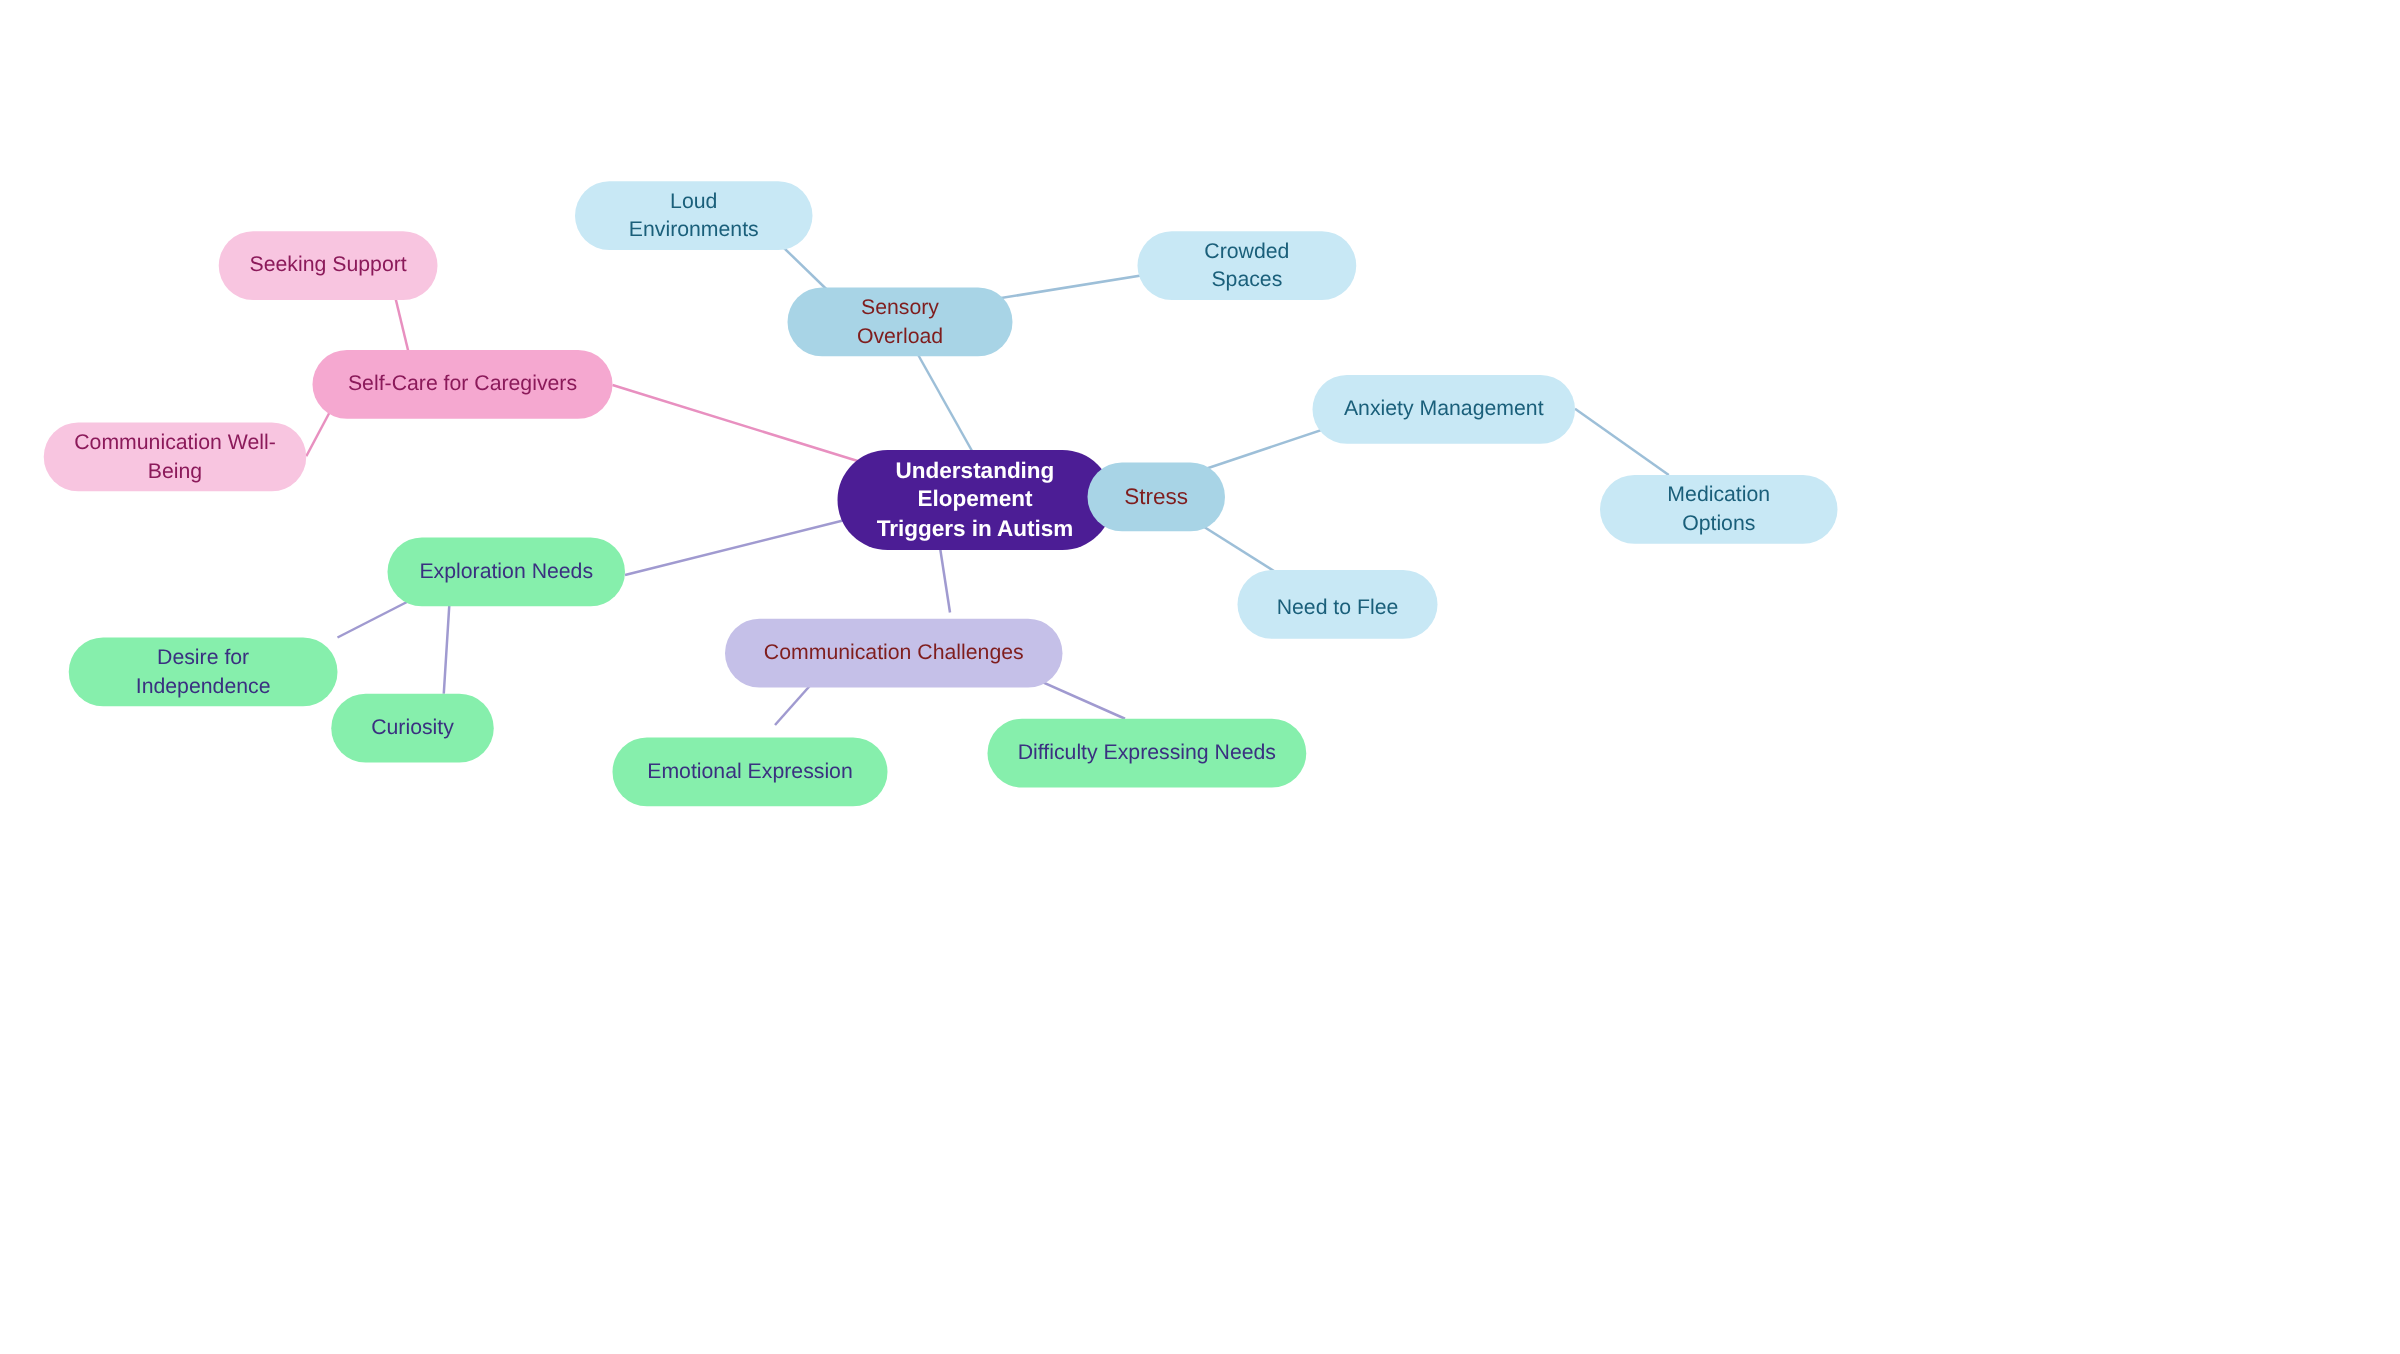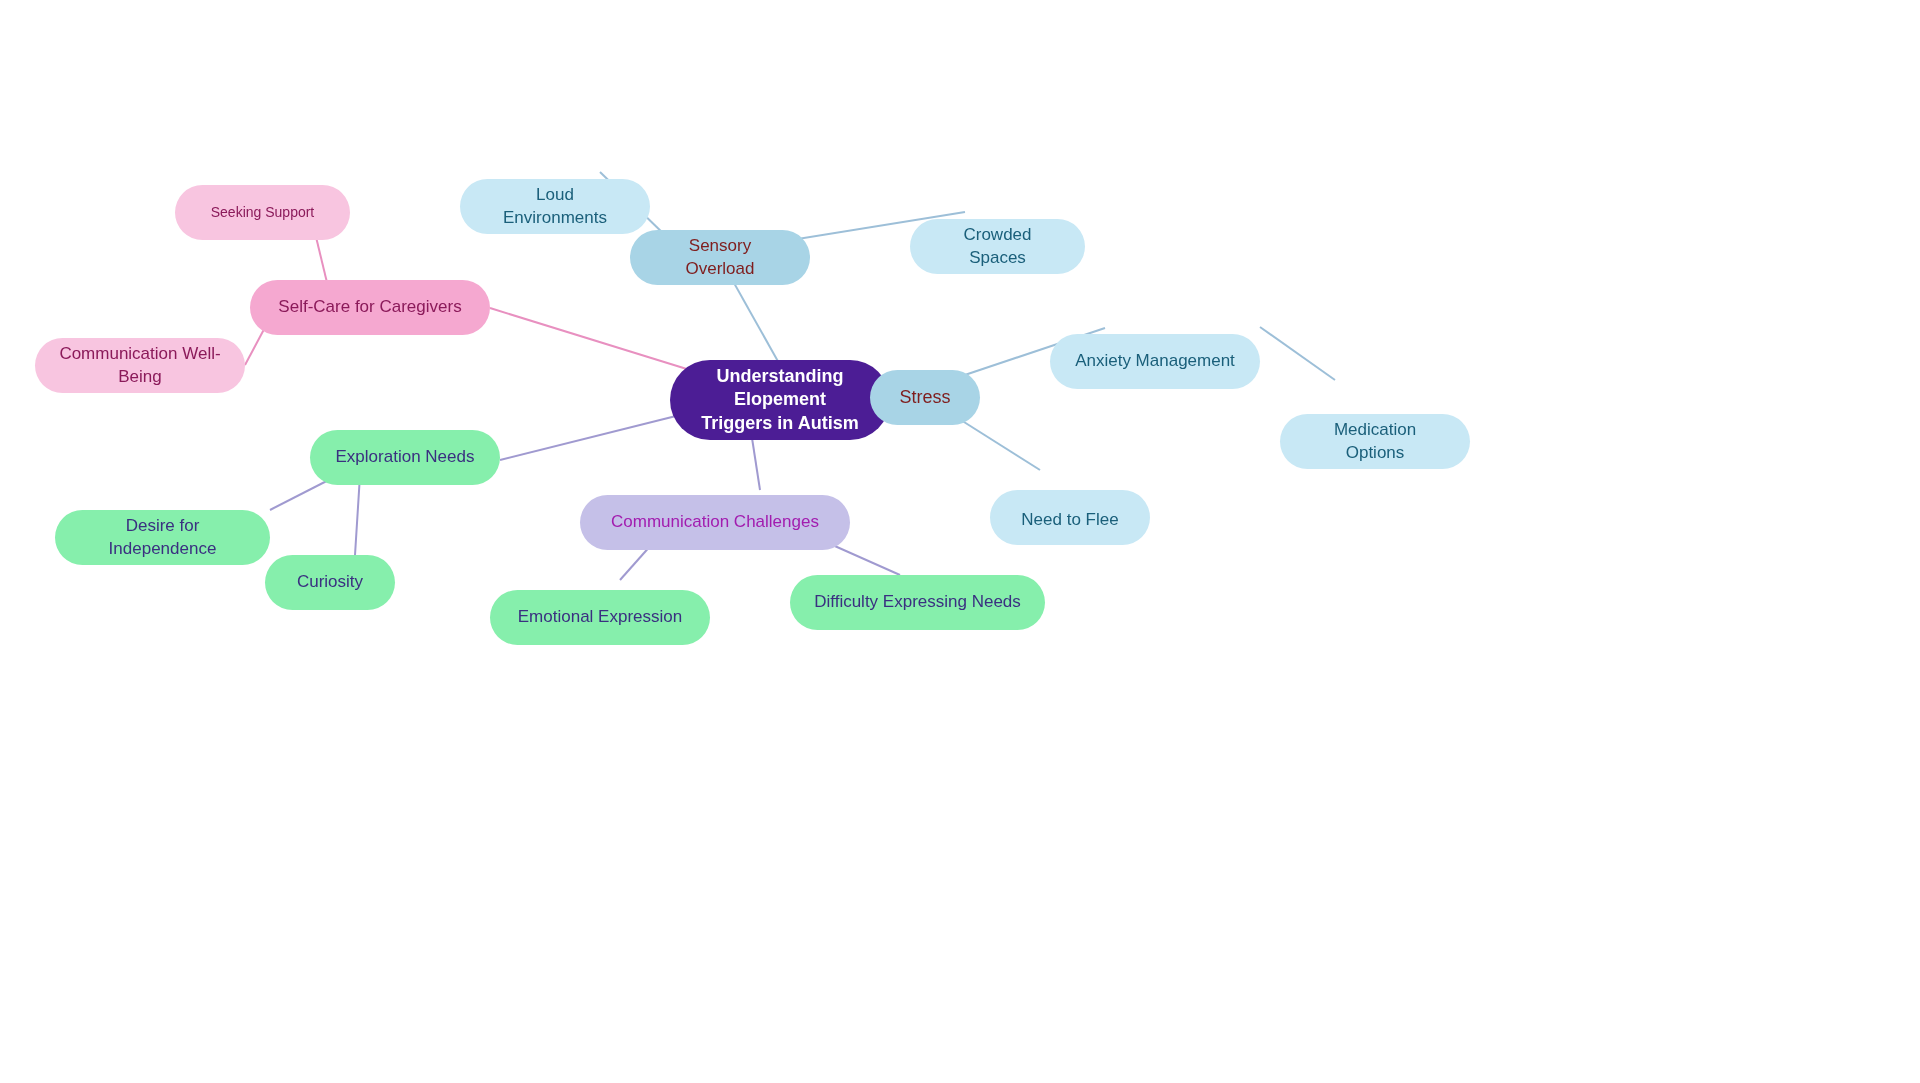--- a/index.html
+++ b/index.html
@@ -42,25 +42,24 @@
       height: 80px;
       padding: 10px 20px;
     }
     .node-blue-dark {
       background: #a8d4e6;
       color: #7f1d1d;
     }
     .node-blue-light {
       background: #c8e8f5;
       color: #1a5f7a;
-      margin-top: 34px;
     }
     .node-purple {
       background: #c5c0e8;
-      color: #a21caf;
+      color: #7f1d1d;
     }
     .node-purple-light {
       background: #86efac;
       color: #3a3080;
     }
     .node-pink {
       background: #f5a8d0;
       color: #8b1a5a;
     }
     .node-pink-light {
@@ -160,19 +159,19 @@
 </div>
 
 <div class="node node-purple-light" style="left:265px; top:555px; width:130px; height:55px; font-size:17px;">
   <span>Curiosity</span>
 </div>
 
 <div class="node node-pink" style="left:250px; top:280px; width:240px; height:55px; font-size:17px;">
   <span>Self-Care for Caregivers</span>
 </div>
 
-<div class="node node-pink-light" style="left:175px; top:185px; width:175px; height:55px; font-size:14px;">
+<div class="node node-pink-light" style="left:175px; top:185px; width:175px; height:55px; font-size:17px;">
   <span>Seeking Support</span>
 </div>
 
 <div class="node node-pink-light" style="left:35px; top:338px; width:210px; height:55px; font-size:17px;">
   <span>Communication Well-Being</span>
 </div>
 
 </body></html>

